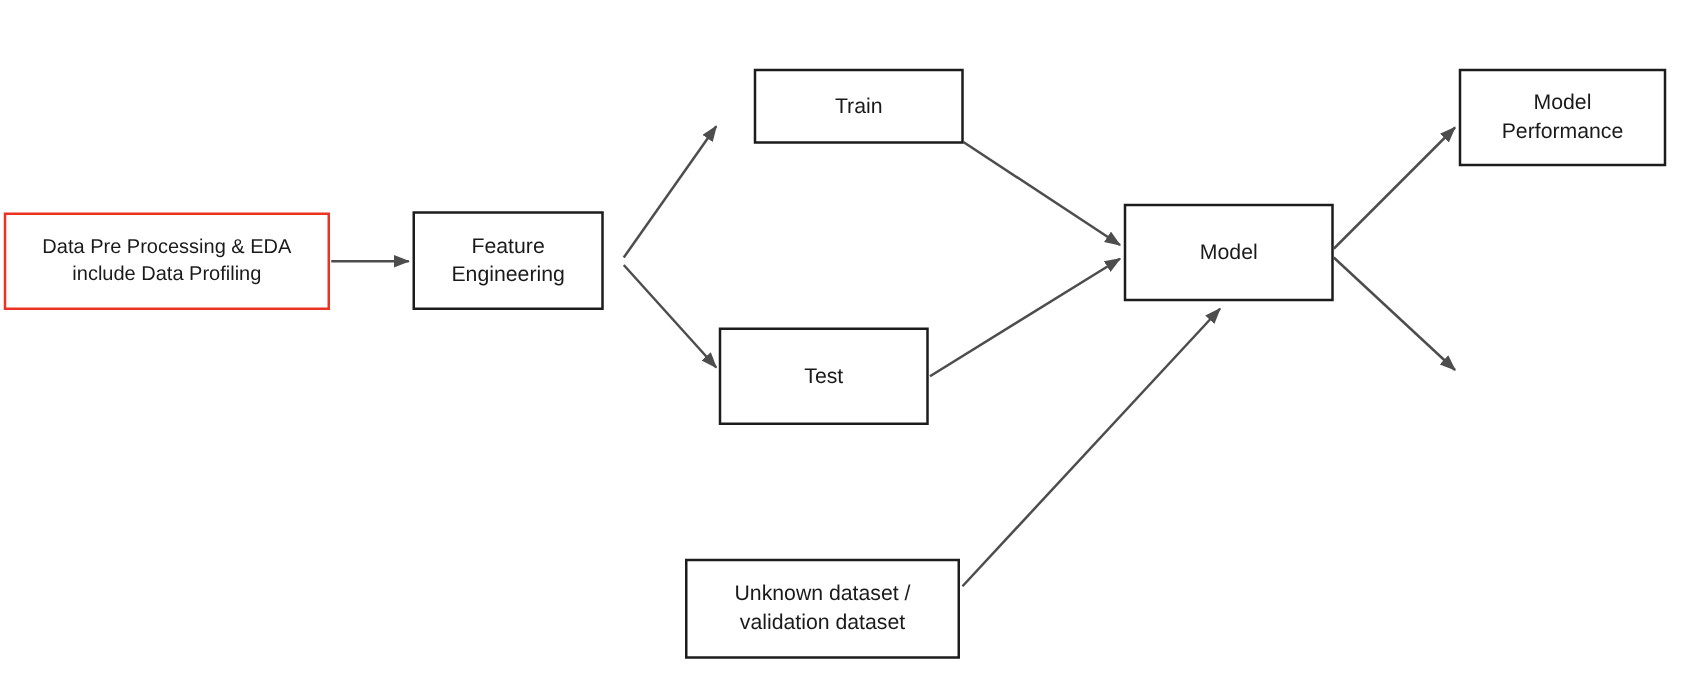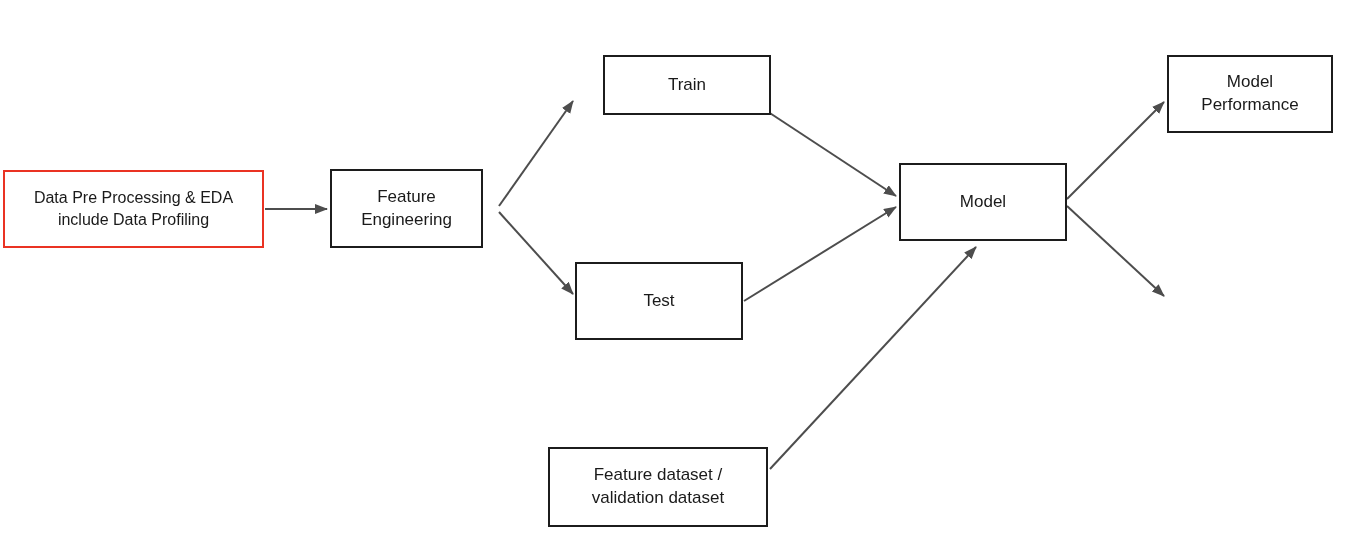--- a/index.html
+++ b/index.html
@@ -91,17 +91,17 @@
     <span class="node__label">Model</span>
   </div>
 
   <div class="node" style="left:1167px; top:55px; width:166px; height:78px;">
     <span class="node__label">Model
 Performance</span>
   </div>
 
 
   <div class="node" style="left:548px; top:447px; width:220px; height:80px;">
-    <span class="node__label">Feature dataset /
+    <span class="node__label">Unknown dataset /
 validation dataset</span>
   </div>
 
 </div>
 
 </body></html>

